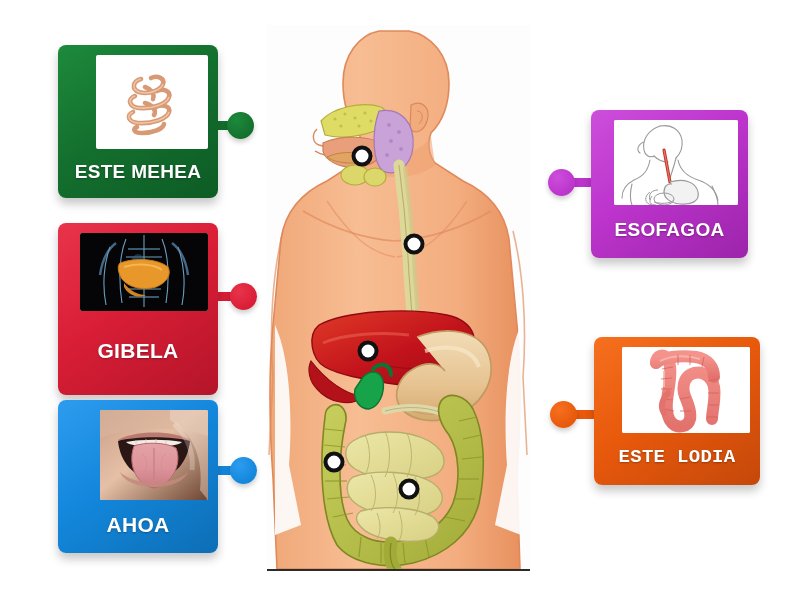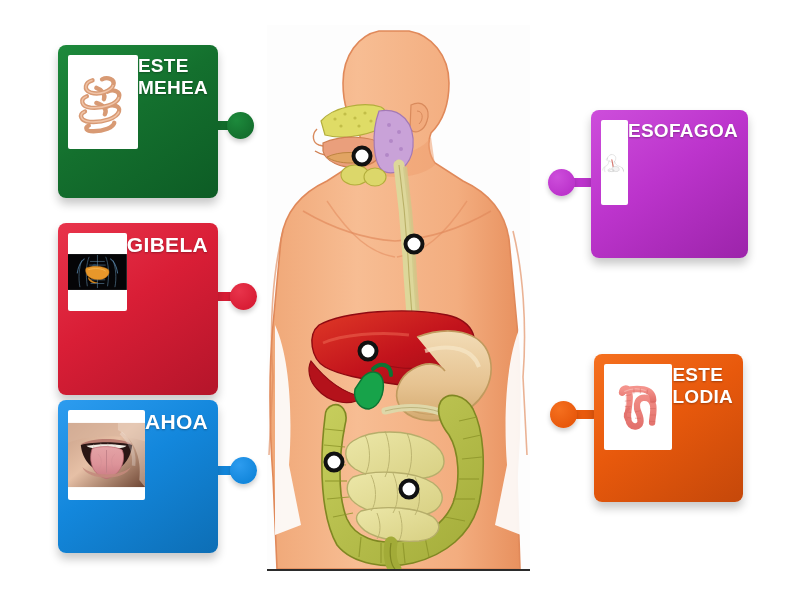--- a/index.html
+++ b/index.html
@@ -12,22 +12,22 @@
   }
   #stage{position:absolute;inset:0;}
 
   
   .card{
     position:absolute;
     border-radius:8px;
     box-shadow:0 6px 10px rgba(0,0,0,.22);
     box-sizing:border-box;
     display:flex;
-    flex-direction:row;
-    align-items:flex-start;
+    flex-direction:column;
+    align-items:flex-end;
     padding:10px 10px 0 10px;
     z-index:4;
   }
   .card .thumb{
     background:#ffffff;
     border-radius:2px;
     overflow:hidden;
     display:flex;align-items:center;justify-content:center;
     box-sizing:border-box;
   }
@@ -395,21 +395,21 @@
           <path d="M36 72 C 30 76 30 84 38 85"></path>
           <path d="M44 70 C 38 70 34 74 36 80"></path>
           <ellipse cx="50" cy="79" rx="10" ry="6"></ellipse>
           <path d="M40 82 C 46 84 56 84 60 80"></path>
         </g>
       </svg>
     </div>
     <div class="cap" style="font-size: 19px; padding-bottom: 4px;">ESOFAGOA</div>
   </div>
 
-  <div class="card" id="card-4" style="left: 594px; top: 354px; width: 149px; height: 148px; background: linear-gradient(145deg, rgb(245, 112, 31) 0%, rgb(232, 89, 12) 45%, rgb(197, 72, 10) 100%);">
+  <div class="card" id="card-4" style="left: 594px; top: 337px; width: 166px; height: 148px; background: linear-gradient(145deg, rgb(245, 112, 31) 0%, rgb(232, 89, 12) 45%, rgb(197, 72, 10) 100%); font-family: Liberation Mono, monospace;">
     <div class="thumb" style="width: 128px; height: 86px;">
       <svg width="128" height="86" viewBox="0 0 128 86">
         <rect width="128" height="86" fill="#ffffff"></rect>
         <defs>
           <linearGradient id="colonIcon" x1="0" y1="0" x2="0" y2="1">
             <stop offset="0%" stop-color="#f4938c"></stop>
             <stop offset="100%" stop-color="#e3726d"></stop>
           </linearGradient>
         </defs>
         <path d="M34 16 C 34 8 42 6 46 12 C 50 20 48 34 46 46

